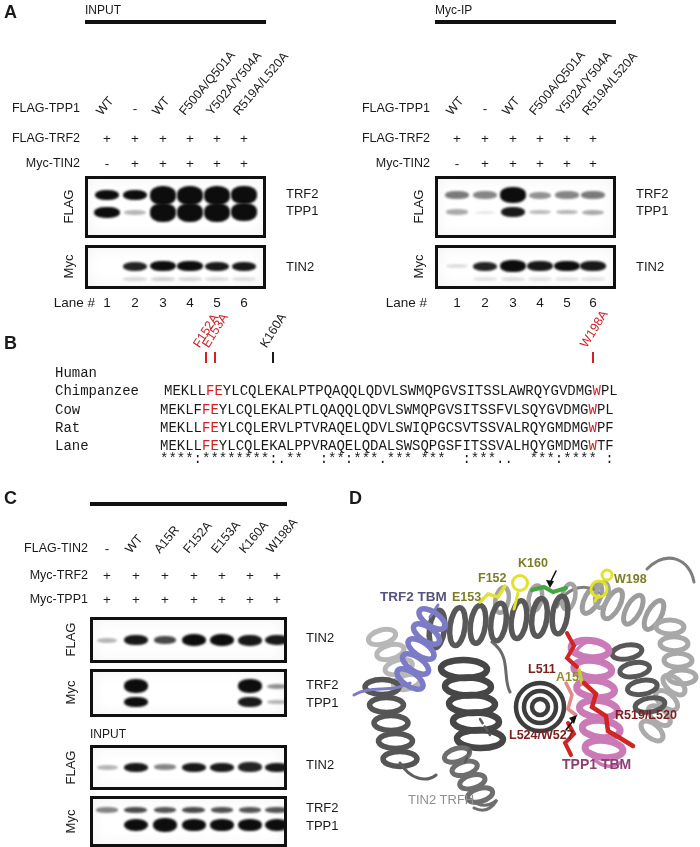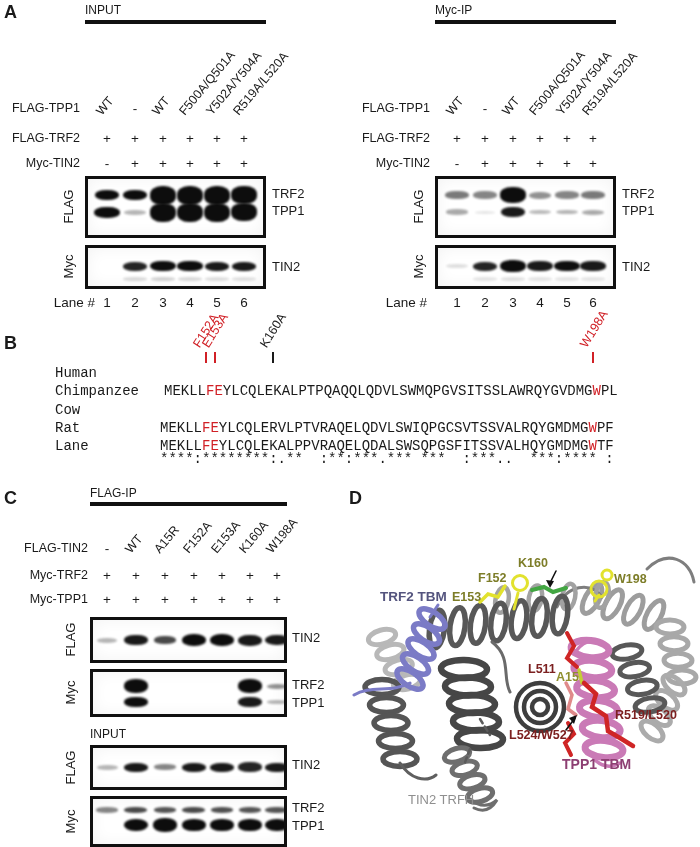--- a/index.html
+++ b/index.html
@@ -9,40 +9,39 @@
   .pl{position:absolute;font-size:18px;font-weight:bold;}
   .hdr{position:absolute;text-align:left;font-size:12px;}
   .bar{position:absolute;height:4px;background:#111;}
   .rlabel{position:absolute;text-align:right;font-size:12.5px;white-space:nowrap;}
   .lv{position:absolute;width:24px;text-align:center;font-size:13.5px;}
   .rot{position:absolute;transform-origin:0 100%;transform:rotate(-50deg);
        font-size:12.5px;white-space:nowrap;height:13px;line-height:13px;}
   .blot{position:absolute;border:3px solid #101010;background:#fff;overflow:hidden;
         box-shadow:inset 0 0 16px rgba(0,0,0,.05);}
   .band{position:absolute;background:#0d0d0d;border-radius:45%;filter:blur(1.1px);}
-  .side{position:absolute;font-size:13px;white-space:nowrap;}
+  .side{position:absolute;font-size:13px;white-space:nowrap;margin-left:14px;}
   .vert{position:absolute;width:40px;text-align:center;transform:rotate(-90deg);font-size:13px;}
   .mono{position:absolute;font-family:"Liberation Mono",monospace;font-size:14px;
         line-height:15px;white-space:pre;}
   .red{color:#d12026;}
   .tick{position:absolute;width:2px;height:11px;}
   .mut{position:absolute;transform-origin:0 100%;transform:rotate(-58deg);
        font-size:12.5px;white-space:nowrap;height:13px;line-height:13px;}
   svg text{font-family:"Liberation Sans",sans-serif;}
 </style>
 </head>
 <body>
 
 <div id="fig">
   <div class="pl" style="left:4px;top:2px">A</div>
   <div class="pl" style="left:4px;top:333px">B</div>
   <div class="pl" style="left:4px;top:488px">C</div>
   <div class="pl" style="left:349px;top:488px">D</div>
 
-  <div class="hdr" style="left:90px;top:486px;width:197px">FLAG-IP</div>
   <div class="bar" style="left:90px;top:502px;width:197px"></div>
   <div class="hdr" style="left:90px;top:727px;width:197px">INPUT</div>
 <div class="hdr" style="left: 85px; top: 3px; width: 181px;">INPUT</div>
     <div class="bar" style="left: 85px; top: 20px; width: 181px;"></div>
     <div class="rlabel" style="left: 0px; top: 101px; width: 80px;">FLAG-TPP1</div>
     <div class="rot" style="left: 104px; top: 105px;">WT</div>
     <div class="lv" style="left: 123px; top: 101px;">-</div>
     <div class="rot" style="left: 160px; top: 105px;">WT</div>
     <div class="rot" style="left: 187px; top: 105px;">F500A/Q501A</div>
     <div class="rot" style="left: 214px; top: 105px;">Y502A/Y504A</div>
@@ -158,20 +157,21 @@
     <div class="lv" style="left: 445px; top: 295px;">1</div>
     <div class="lv" style="left: 473px; top: 295px;">2</div>
     <div class="lv" style="left: 501px; top: 295px;">3</div>
     <div class="lv" style="left: 528px; top: 295px;">4</div>
     <div class="lv" style="left: 555px; top: 295px;">5</div>
     <div class="lv" style="left: 581px; top: 295px;">6</div>
     <div class="mono" style="left: 55px; top: 366px;">Human</div>
     <div class="mono" style="left: 55px; top: 384px;">Chimpanzee</div>
     <div class="mono" style="left: 164px; top: 384px;">MEKLL<span class="red">F</span><span class="red">E</span>YLCQLEKALPTPQAQQLQDVLSWMQPGVSITSSLAWRQYGVDMG<span class="red">W</span>PL</div>
     <div class="mono" style="left: 55px; top: 403px;">Cow</div>
+    <div class="mono" style="left: 160px; top: 403px;">MEKLF<span class="red">F</span><span class="red">E</span>YLCQLEKALPTLQAQQLQDVLSWMQPGVSITSSFVLSQYGVDMG<span class="red">W</span>PL</div>
     <div class="mono" style="left: 55px; top: 421px;">Rat</div>
     <div class="mono" style="left: 160px; top: 421px;">MEKLL<span class="red">F</span><span class="red">E</span>YLCQLERVLPTVRAQELQDVLSWIQPGCSVTSSVALRQYGMDMG<span class="red">W</span>PF</div>
     <div class="mono" style="left: 55px; top: 439px;">Lane</div>
     <div class="mono" style="left: 160px; top: 439px;">MEKLL<span class="red">F</span><span class="red">E</span>YLCQLEKALPPVRAQELQDALSWSQPGSFITSSVALHQYGMDMG<span class="red">W</span>TF</div>
     <div class="mono" style="left: 160px; top: 452px;">****:********:.**  :**:***.*** ***  :***..  ***:**** :</div>
     <div class="tick" style="left: 205.2px; top: 352px; background: rgb(209, 32, 38);"></div>
     <div class="mut" style="left: 202.2px; top: 337px; color: rgb(209, 32, 38);">F152A</div>
     <div class="tick" style="left: 213.6px; top: 352px; background: rgb(209, 32, 38);"></div>
     <div class="mut" style="left: 210.6px; top: 337px; color: rgb(209, 32, 38);">E153A</div>
     <div class="tick" style="left: 272.4px; top: 352px; background: rgb(26, 26, 26);"></div>

